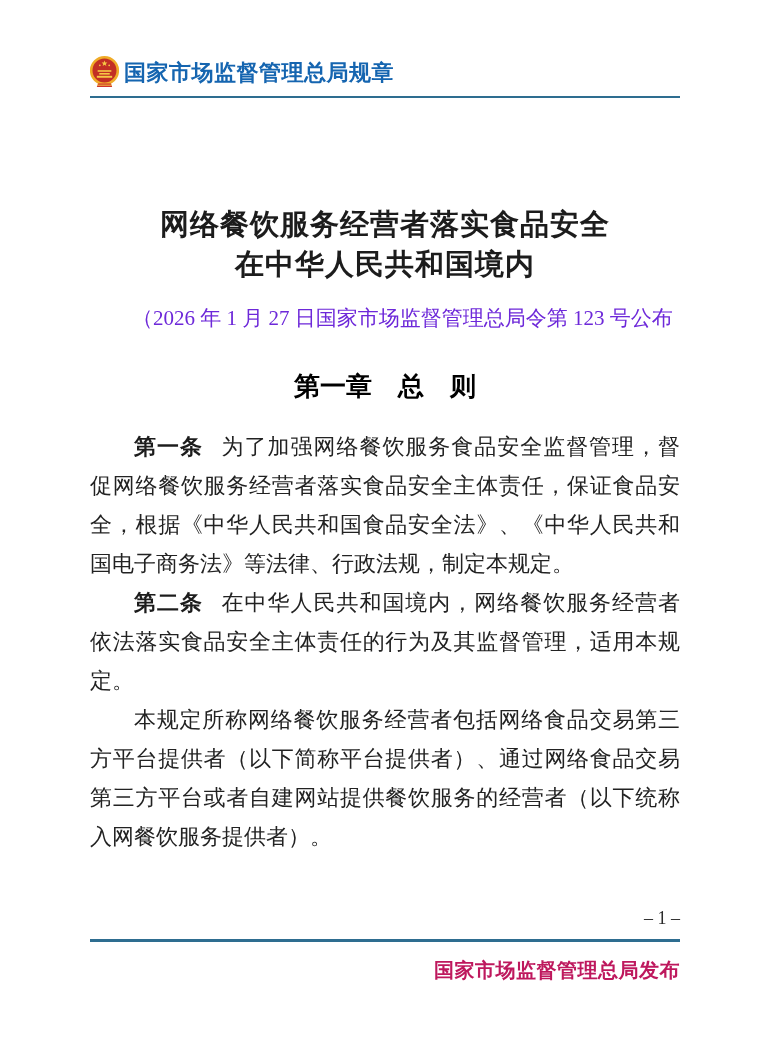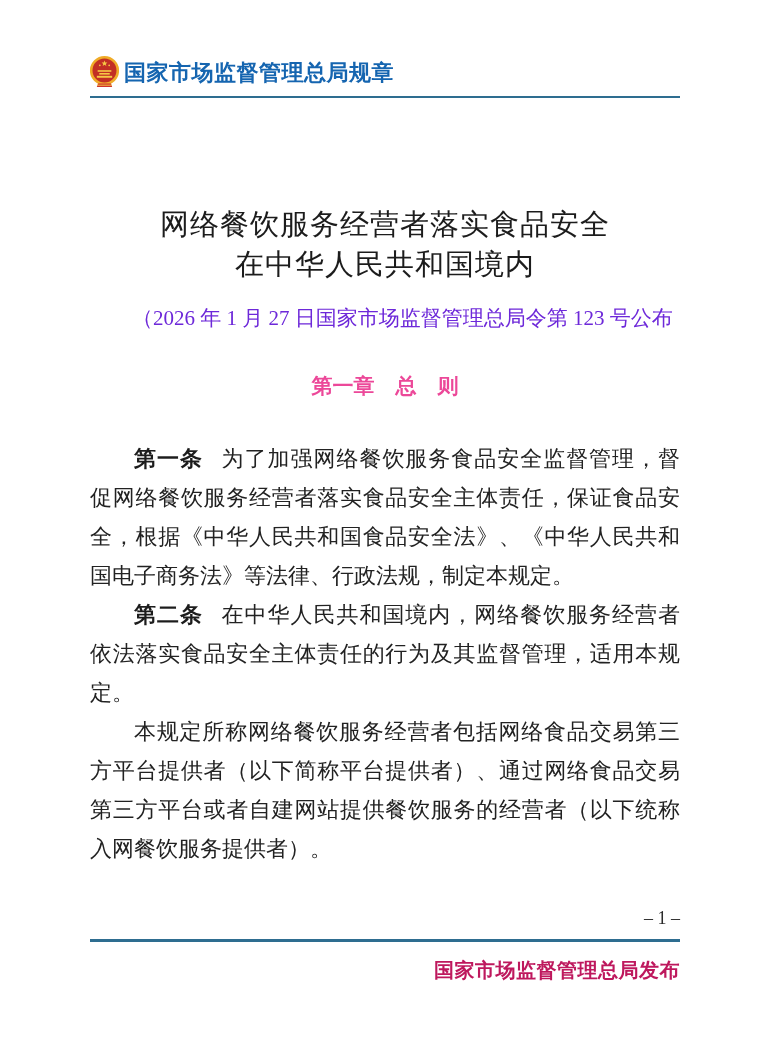--- a/index.html
+++ b/index.html
@@ -42,21 +42,21 @@
   .header-rule {
     margin-top: 5px;
     height: 2px;
     background: #2e6d90;
   }
 
   
   .doc-title {
     margin: 106px 0 16px 0;
     text-align: center;
-    font-weight: normal;
+    font-weight: bold;
     font-size: 29px;
     line-height: 40px;
     letter-spacing: 1px;
     color: #1c1c1c;
   }
 
   
   .issuance {
     margin: 13px 0 0 0;
     font-size: 21px;
@@ -64,27 +64,27 @@
     color: #6d28d9;
     text-indent: 2em;
   }
 
   
   .chapter {
     margin: 36px 0 0 0;
     text-align: center;
     font-family: "Liberation Sans", "DejaVu Sans", sans-serif;
     font-weight: bold;
-    font-size: 21px;
+    font-size: 26px;
     line-height: 26px;
-    color: #ec4899;
+    color: #000000;
   }
 
   
-  .body-block { margin-top: 40px; }
+  .body-block { margin-top: 28px; }
   .body-para {
     margin: 0;
     font-size: 22px;
     line-height: 39px;
     text-align: justify;
     text-indent: 2em;
     color: #222222;
   }
   .para-lead {
     font-weight: bold;

